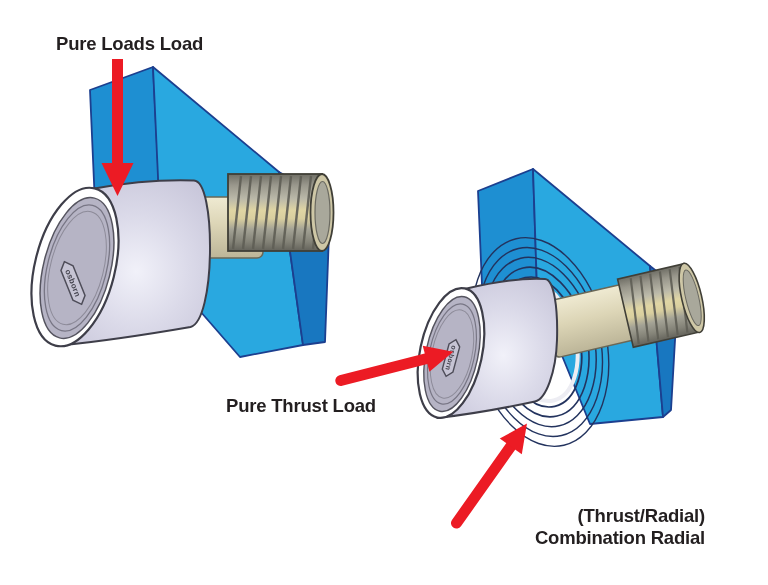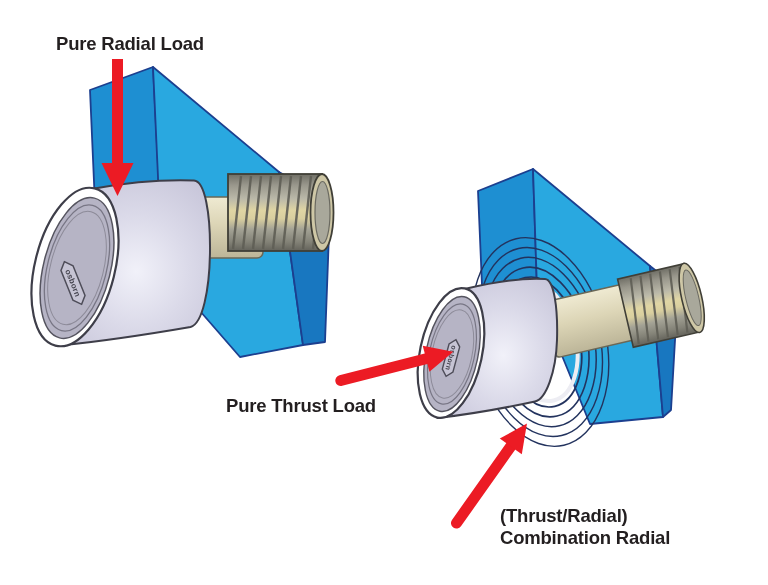--- a/index.html
+++ b/index.html
@@ -14,21 +14,21 @@
   .diagram-label{
     position:absolute;
     font-weight:bold;
     font-size:18.5px;
     letter-spacing:-0.2px;
     color:var(--label-text,#231F20);
     white-space:nowrap;
   }
   #lbl-radial{left:56px;top:33px;}
   #lbl-thrust{left:226px;top:395px;text-align:right;}
-  #lbl-combo{left:500px;top:505px;width:205px;text-align:left;line-height:22px;white-space:normal;}
+  #lbl-combo{left:500px;top:505px;width:205px;text-align:right;line-height:22px;white-space:normal;}
 </style>
 </head>
 <body>
 
 <div class="stage">
 
 <svg width="768" height="585" viewBox="0 0 768 585">
   <defs>
     <radialGradient id="bodyGradL" cx="0.52" cy="0.55" r="0.75">
       <stop offset="0%" stop-color="#F1F1F9"></stop>
@@ -156,21 +156,21 @@
     <line x1="6" y1="0" x2="96" y2="0" stroke="var(--arrow-red)" stroke-width="11" stroke-linecap="round"></line>
     <polygon points="94,-13.5 94,13.5 122,0" fill="var(--arrow-red)"></polygon>
   </g>
 
   <g transform="translate(453 528) rotate(-54.7)">
     <line x1="6" y1="0" x2="102" y2="0" stroke="var(--arrow-red)" stroke-width="11" stroke-linecap="round"></line>
     <polygon points="100,-13.5 100,13.5 128,0" fill="var(--arrow-red)"></polygon>
   </g>
 </svg>
 
-<div class="diagram-label" id="lbl-radial">Pure Radial Load</div>
+<div class="diagram-label" id="lbl-radial">Pure Loads Load</div>
 
 <div class="diagram-label" id="lbl-thrust">Pure Thrust Load</div>
 
 <div class="diagram-label" id="lbl-combo">
   <div>(Thrust/Radial)</div>
   <div>Combination Radial</div>
 </div>
 
 </div>
 

